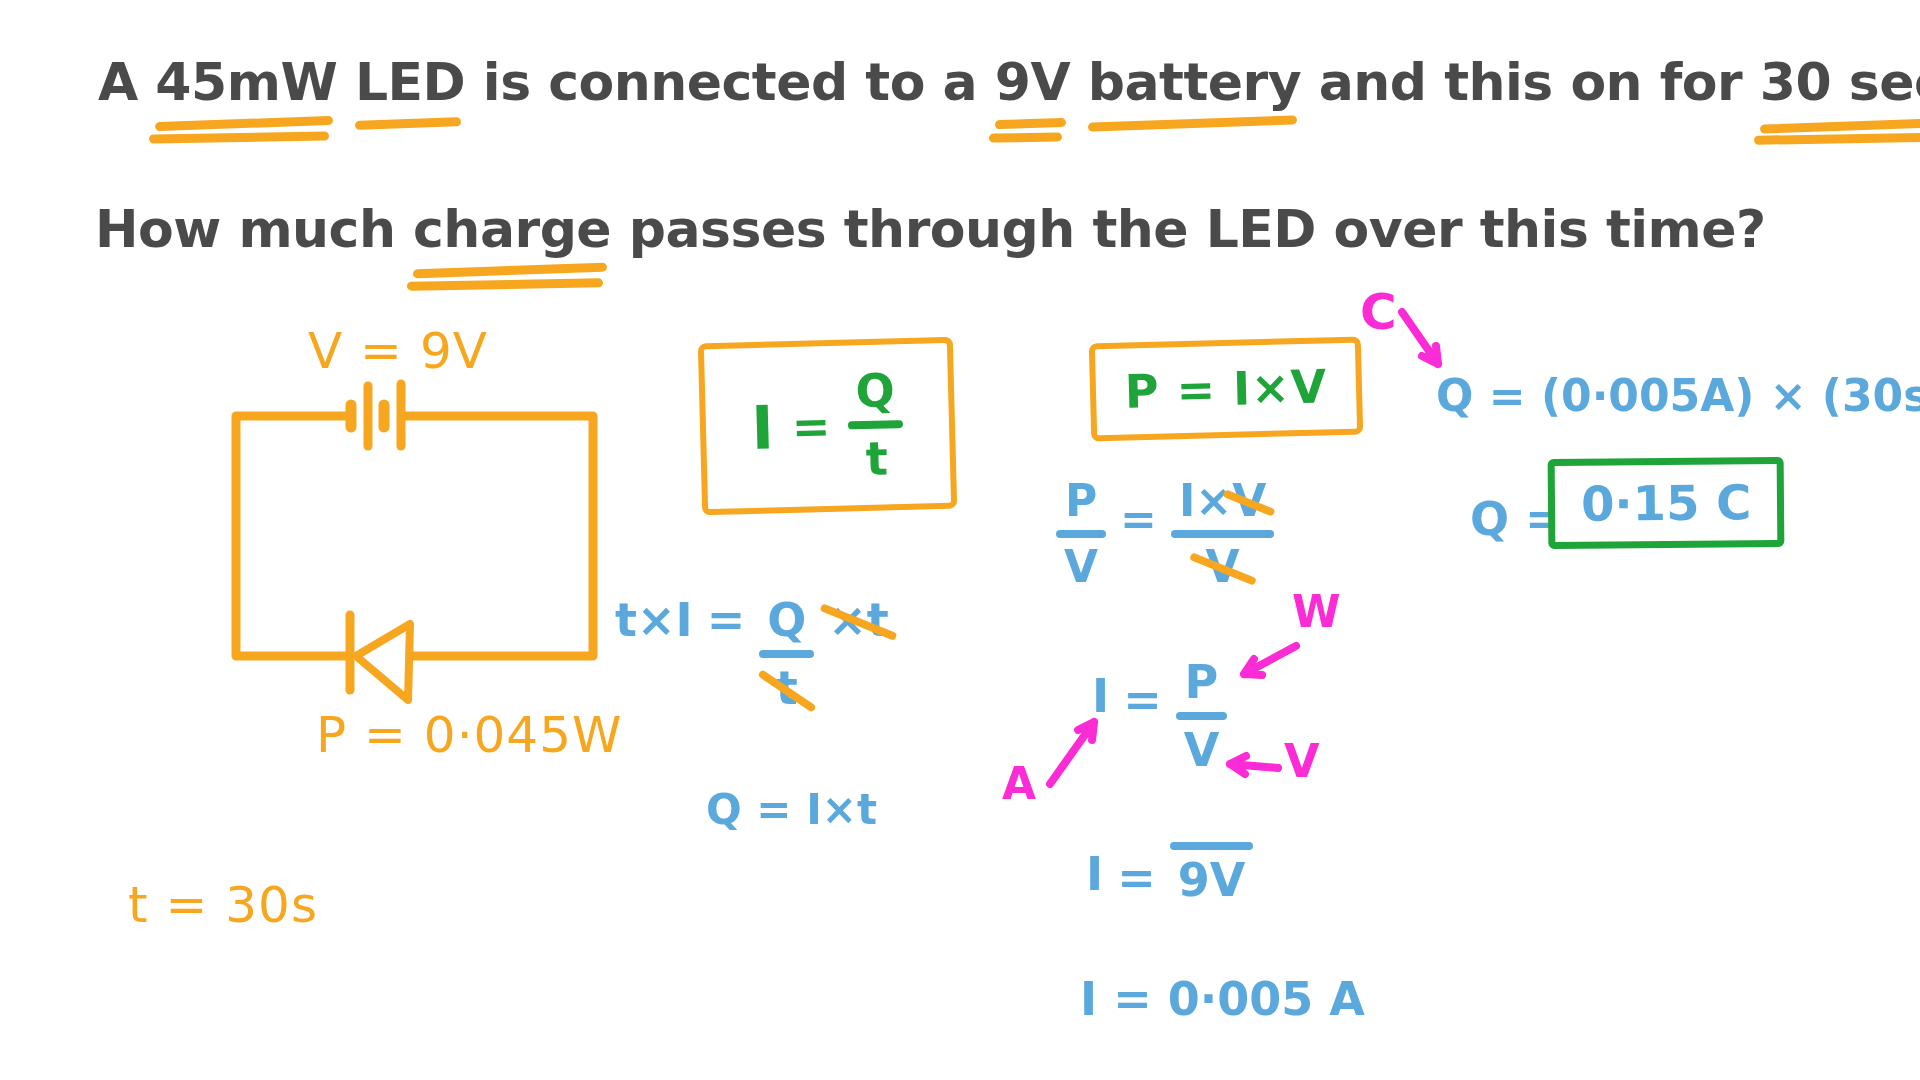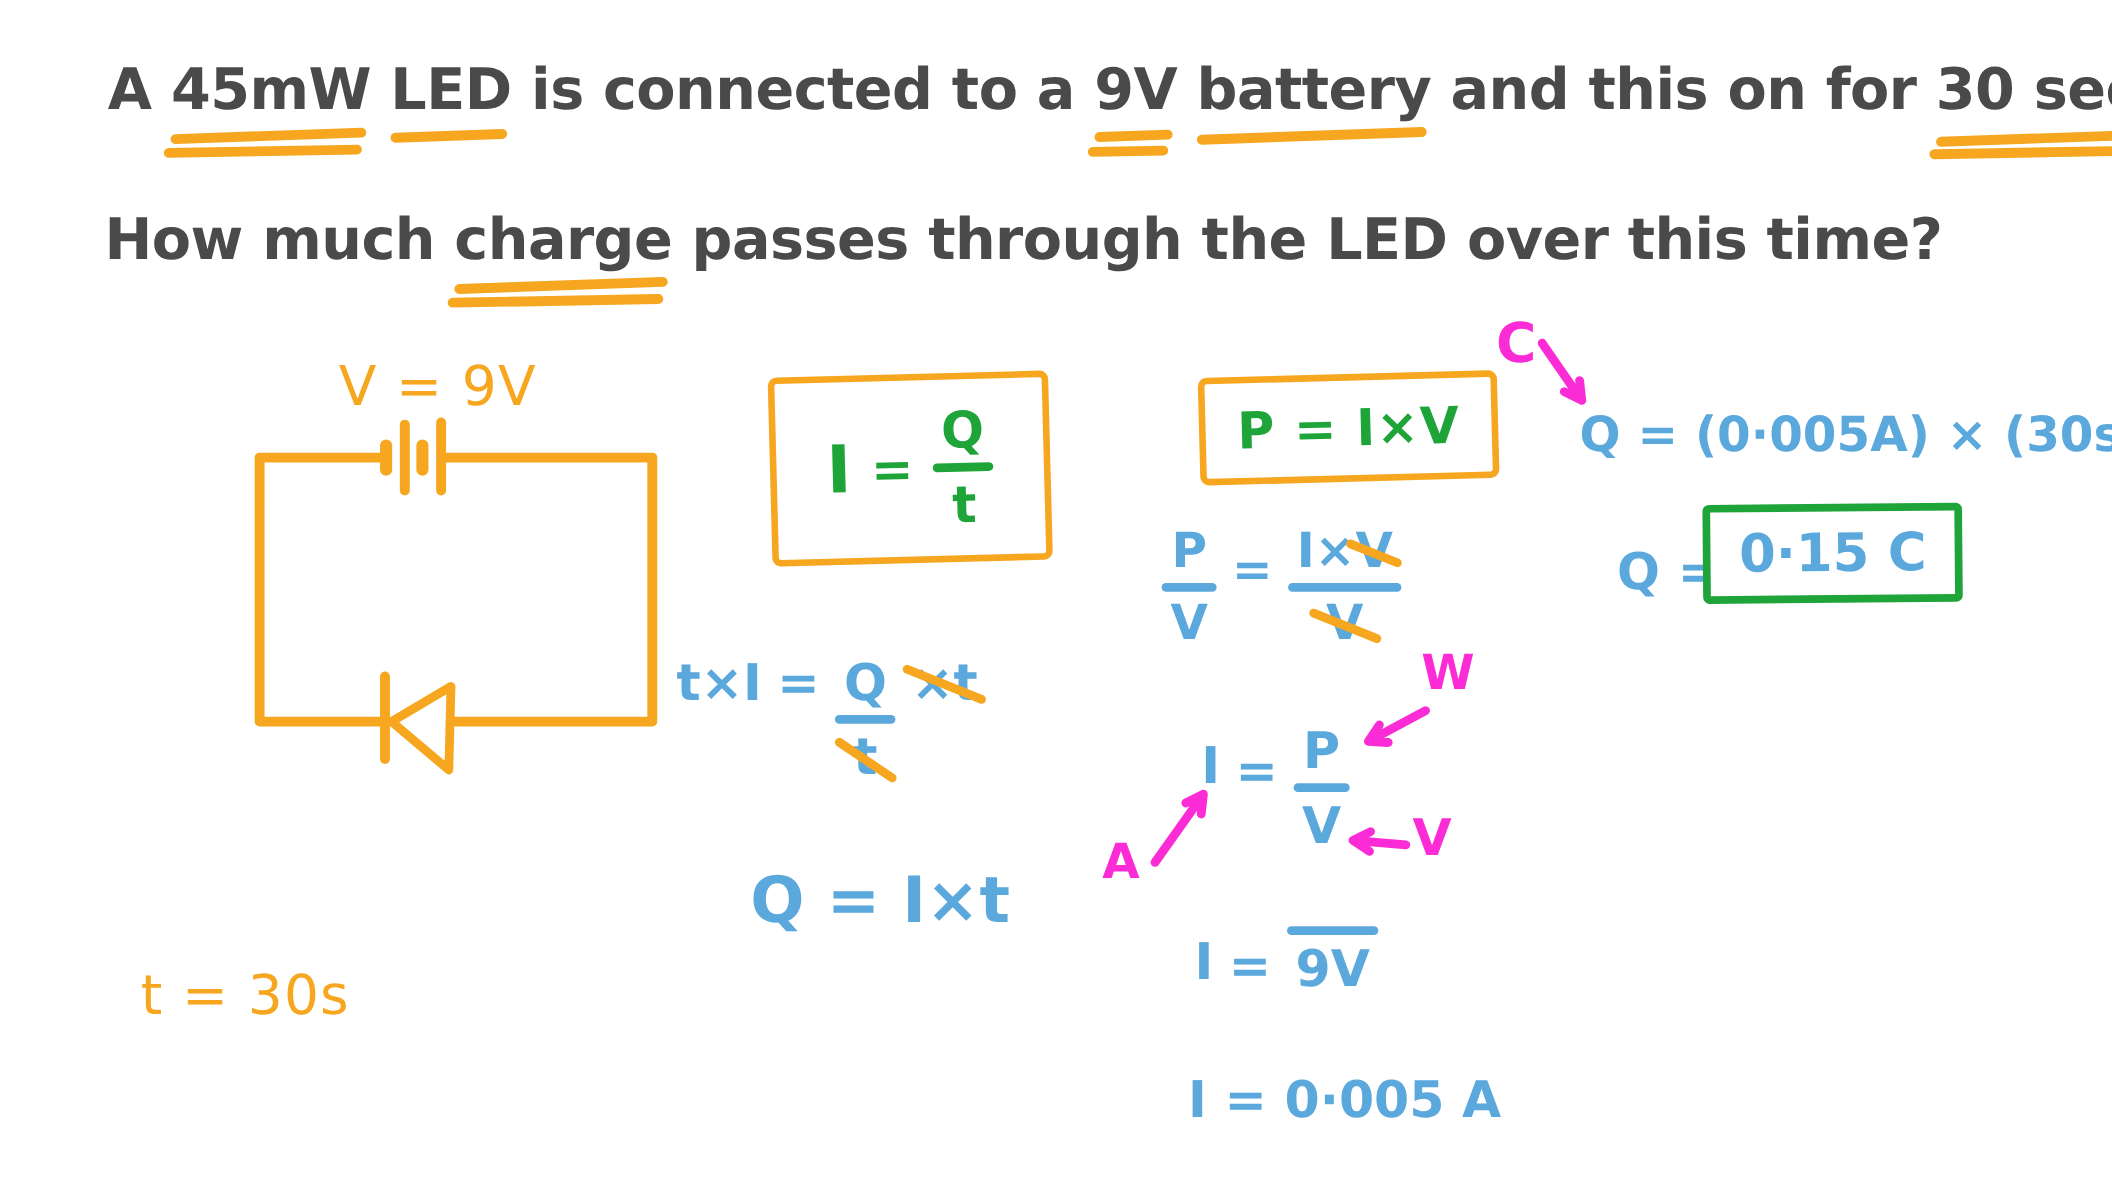--- a/index.html
+++ b/index.html
@@ -14,21 +14,21 @@
   .stage{
     position:relative;width:1920px;height:1080px;background:#ffffff;overflow:hidden;
     font-family:"DejaVu Sans","Liberation Sans",sans-serif;
   }
   
   .qline{
     position:absolute;color:var(--ink);font-size:52px;font-weight:600;
     letter-spacing:-0.5px;white-space:pre;
   }
   .l1{left:98px;top:52px;}
-  .l2{left:95px;top:188px;}
+  .l2{left:95px;top:199px;}
   .useg{position:relative;display:inline-block;}
   .u-s::after,.u-d::after{
     content:"";position:absolute;left:0;right:4px;bottom:-16px;height:9px;
     background:var(--orange);border-radius:6px;transform:rotate(-2deg);
   }
   .u-d::before{
     content:"";position:absolute;left:-6px;right:8px;bottom:-30px;height:9px;
     background:var(--orange);border-radius:6px;transform:rotate(-1deg);
   }
   
@@ -46,21 +46,21 @@
   .box1{left:700px;top:340px;width:255px;height:172px;gap:18px;transform:rotate(-1.5deg);font-size:46px;}
   .box1 .big{font-size:60px;}
   .box2{left:1090px;top:340px;width:272px;height:98px;transform:rotate(-1.5deg);font-size:46px;letter-spacing:1px;}
   
   .frac{display:inline-flex;flex-direction:column;align-items:center;}
   .frac .num,.frac .den{padding:0 8px;line-height:1.05;}
   .frac .bar{align-self:stretch;height:8px;border-radius:5px;background:currentColor;margin:6px 0;}
   
   .work{position:absolute;color:var(--blue);font-weight:700;display:flex;align-items:flex-start;column-gap:14px;line-height:1.05;}
   .wa1{left:615px;top:596px;font-size:46px;}
-  .wa2{left:682px;top:788px;font-size:58px;}
+  .wa2{left:706px;top:788px;font-size:42px;}
   .wb1{left:1056px;top:478px;font-size:44px;}
   .wb2{left:1092px;top:658px;font-size:46px;}
   .wb3{left:1086px;top:836px;font-size:46px;}
   .wb4{left:1080px;top:975px;font-size:46px;text-align:center;}
   .mt1{margin-top:14px;}
   .mt2{margin-top:18px;}
   
   .xo{position:relative;display:inline-block;}
   .xo::after{
     content:"";position:absolute;left:-10px;right:-10px;top:46%;height:8px;
@@ -102,20 +102,21 @@
       <path class="cw" stroke-width="9" d="M150,8 V68"></path>
       <path class="cw" stroke-width="11" d="M166,27 V49"></path>
       <path class="cw" stroke-width="9" d="M183,6 V68"></path>
     </g>
     <g>
       <path class="cw" stroke-width="9" d="M132,237 V312"></path>
       <path class="cw" stroke-width="8" d="M138,278 L192,246 L190,322 Z"></path>
     </g>
   </svg>
   <div class="olabel lab-v">V = 9V</div>
+  <div class="olabel lab-p">P = 0·045W</div>
   <div class="olabel lab-t">t = 30s</div>
 
   <div class="fbox box1">
     <span class="big">I</span>
     <span>=</span>
     <span class="frac">
       <span class="num">Q</span>
       <span class="bar"></span>
       <span class="den">t</span>
     </span>

